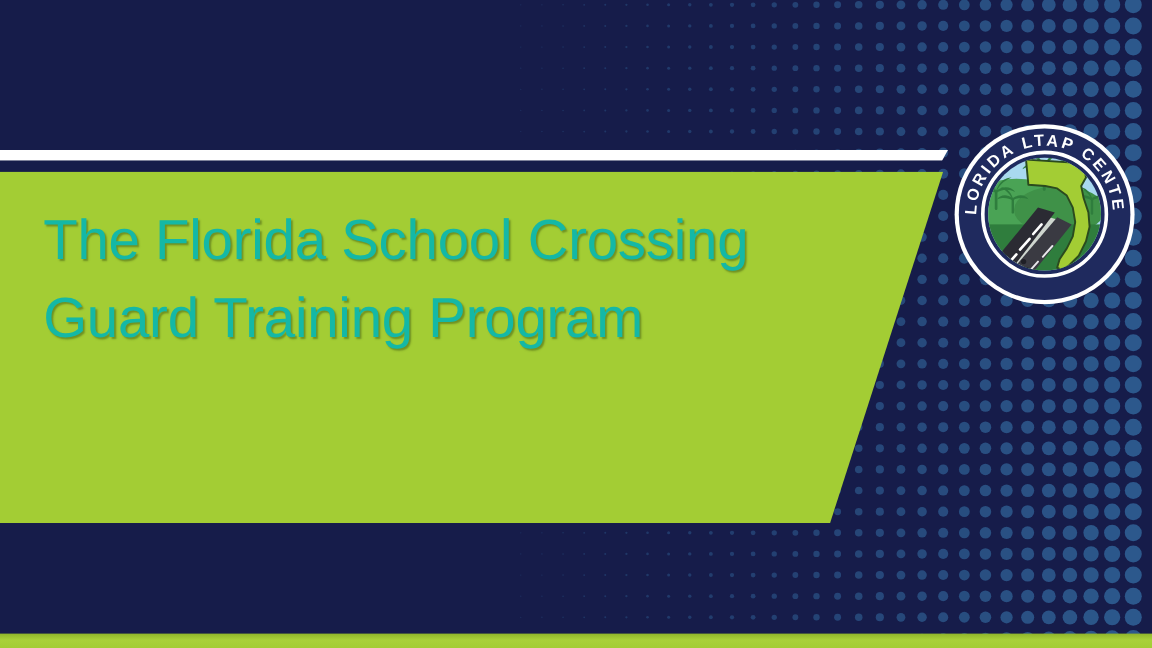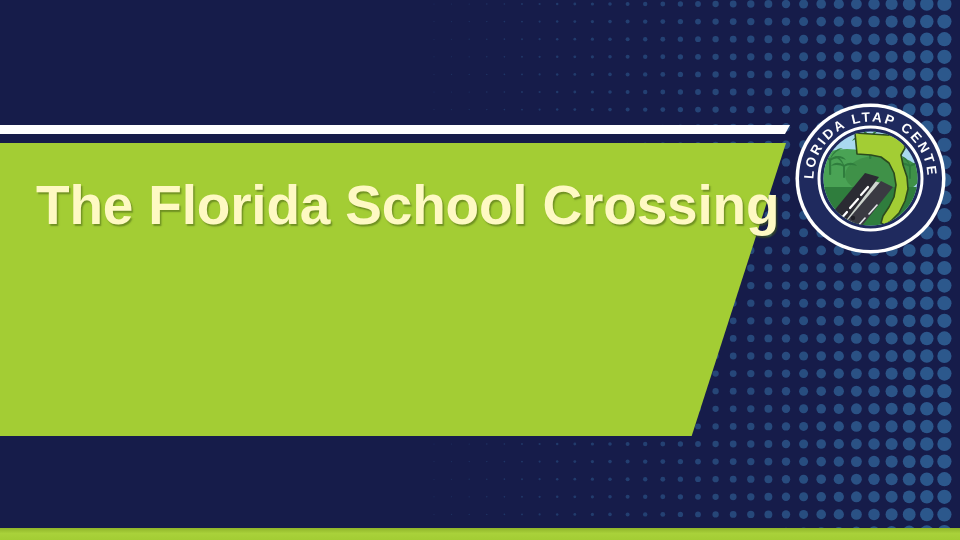--- a/index.html
+++ b/index.html
@@ -51,24 +51,24 @@
 
   
   .title-block {
     position: absolute;
     left: 36px;
     top: 168px;
     width: 700px;
     z-index: 5;
   }
   .title-line {
-    font-size: 55px;
+    font-size: 47px;
     line-height: 1.38;
-    font-weight: 700;
-    color: #fef9c3;
+    font-weight: 400;
+    color: #14b8a6;
     letter-spacing: -0.2px;
     white-space: nowrap;
     text-shadow: 1.5px 1.5px 1.5px rgba(70,95,20,0.55);
   }
 
   
   .bottom-bar {
     position: absolute;
     left: 0;
     bottom: 0;
@@ -1030,20 +1030,21 @@
         </g>
     </svg>
   </div>
 
   <div class="white-strip"></div>
 
   <div class="green-panel"></div>
 
   <div class="title-block">
     <div class="title-line">The Florida School Crossing</div>
+    <div class="title-line">Guard Training Program</div>
   </div>
 
   <div class="logo">
     <svg width="151" height="151" viewBox="0 0 151 151" xmlns="http://www.w3.org/2000/svg">
       <defs>
         <clipPath id="innerClip">
           <circle cx="75.5" cy="75.5" r="47"></circle>
         </clipPath>
         <path id="arcPath" d="M 75.5 75.5 m -57 0 a 57 57 0 0 1 114 0" fill="none"></path>
       </defs>

